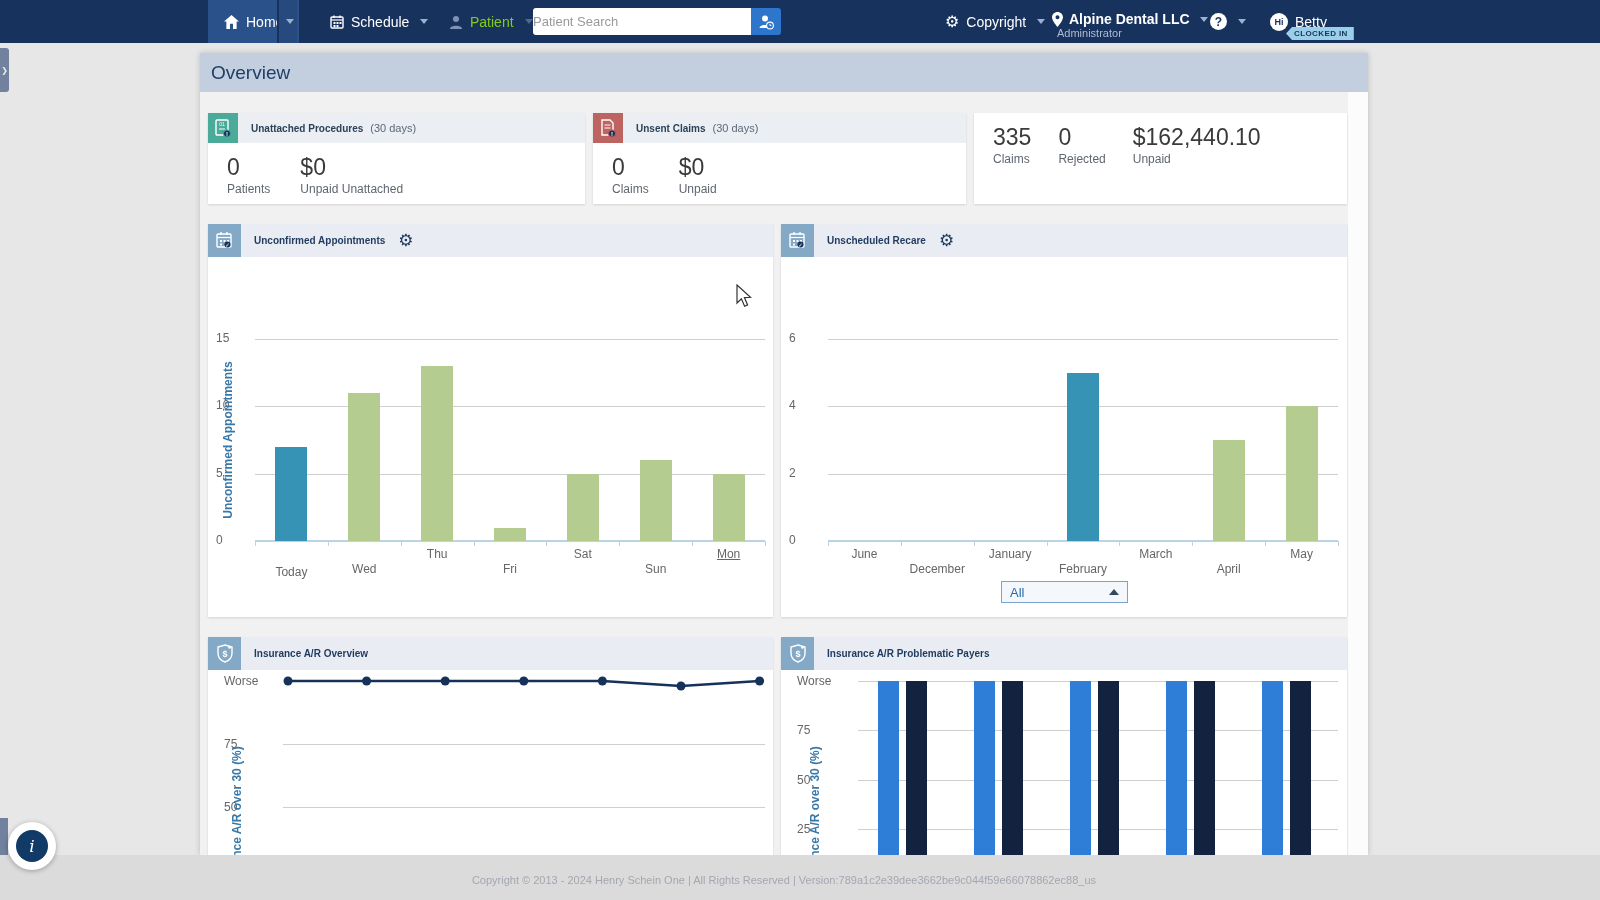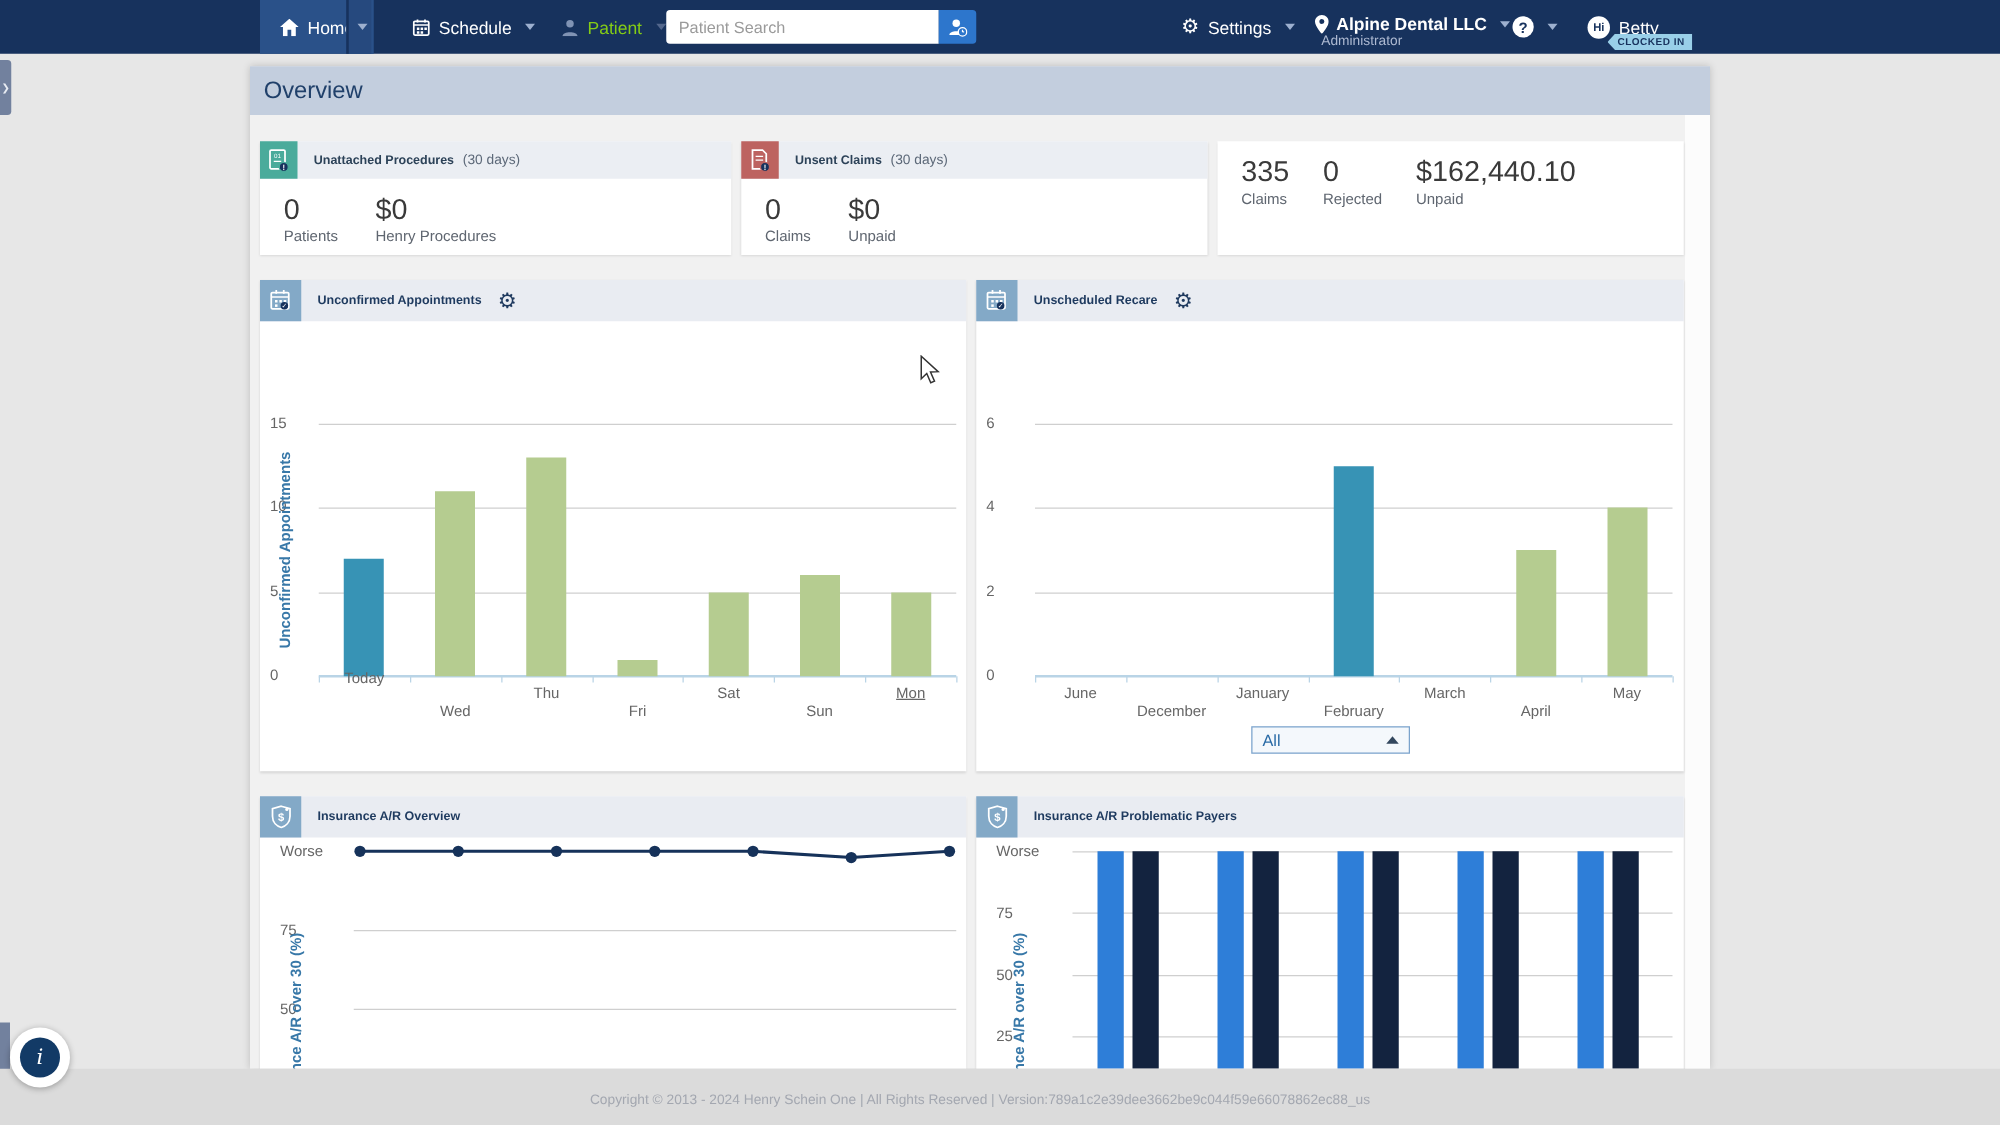--- a/index.html
+++ b/index.html
@@ -11,21 +11,21 @@
   .nav-item { position:absolute; top:0; height:43px; display:flex; align-items:center; gap:7px;
               color:#fff; font-size:14px; padding:0 12px; cursor:pointer; }
   .nav-item .caret { width:0; height:0; border-left:4px solid transparent; border-right:4px solid transparent;
                      border-top:5px solid #9db0cf; margin-left:4px; }
   .nav-home { left:208px; background:#2a5189; padding:0 16px; }
   .nav-home-caret { left:277px; width:20px; background:#26497e; justify-content:center; padding:0; border-left:2px solid #17325d; }
   .nav-schedule { left:318px; }
   .nav-patient { left:437px; color:#84cc16; }
   .nav-patient .caret { border-top-color:#53678c; }
   .search-wrap { position:absolute; left:533px; top:8px; height:27px; display:flex; }
-  .search-input { width:218px; height:27px; border:none; border-radius:3px 0 0 3px; padding:0 10px;
+  .search-input { width:218px; height:27px; border:none; border-radius:3px 0 0 3px; padding:0 0;
                   font-size:13px; font-family:"Liberation Sans",sans-serif; color:#444; outline:none; }
   .search-input::placeholder { color:#9a9a9a; }
   .search-btn { width:30px; height:27px; background:#2d76cc; border:none; border-radius:0 3px 3px 0;
                 color:#fff; cursor:pointer; display:flex; align-items:center; justify-content:center; }
   .nav-settings { left:933px; }
   .nav-location { left:1040px; top:0; height:43px; display:flex; align-items:flex-start; padding-top:11px; }
   .nav-location .loc-main { display:flex; align-items:center; gap:6px; color:#fff; font-size:14px; font-weight:700; }
   .loc-sub { position:absolute; left:1057px; top:27px; width:110px; text-align:left;
              font-size:11px; color:#aebad2; }
   .nav-help { left:1198px; }
@@ -148,21 +148,21 @@
             <circle cx="7" cy="4.5" r="3" fill="#fff"></circle>
             <path d="M1.5 14 C1.5 10 12.5 10 12.5 14 Z" fill="#fff"></path>
             <circle cx="12" cy="11.5" r="3.4" fill="#2d76cc" stroke="#fff" stroke-width="1.1"></circle>
             <line x1="12" y1="11.5" x2="12" y2="9.8" stroke="#fff" stroke-width="1"></line>
             <line x1="12" y1="11.5" x2="13.3" y2="11.5" stroke="#fff" stroke-width="1"></line>
           </svg>
       </button>
     </div>
     <div class="nav-item nav-settings">
       <span class="gear-glyph">⚙</span>
-      <span>Settings</span>
+      <span>Copyright</span>
       <span class="caret"></span>
     </div>
     <div class="nav-item nav-location">
       <span class="loc-main">
         <svg width="11" height="15" viewBox="0 0 11 15">
             <path d="M5.5 0 C2.4 0 0 2.4 0 5.3 C0 9 5.5 15 5.5 15 C5.5 15 11 9 11 5.3 C11 2.4 8.6 0 5.5 0 Z M5.5 7.2 A2 2 0 1 1 5.5 3.2 A2 2 0 0 1 5.5 7.2 Z" fill="#fff"></path>
           </svg>
         <span>Alpine Dental LLC</span>
         <span class="caret"></span>
       </span>
@@ -203,21 +203,21 @@
         <span class="hd-title">Unattached Procedures</span>
         <span class="hd-period">(30 days)</span>
       </div>
       <div class="sum-body">
         <div class="stat">
             <div class="v">0</div>
             <div class="l">Patients</div>
           </div>
         <div class="stat">
             <div class="v">$0</div>
-            <div class="l">Henry Procedures</div>
+            <div class="l">Unpaid Unattached</div>
           </div>
       </div>
     </div>
 
     <div class="sum-card" style="left:393px; width:373px;">
       <div class="hd">
         <span class="hd-icon" style="background:#bd6360;">
           <svg width="18" height="19" viewBox="0 0 18 19">
               <path d="M3 1 L11 1 L14 4 L14 16 L3 16 Z" fill="none" stroke="#fff" stroke-width="1.4"></path>
               <line x1="5.5" y1="6" x2="11.5" y2="6" stroke="#fff" stroke-width="1"></line>
@@ -288,21 +288,21 @@
           <div class="baseline" style="left: 47px; top: 283px; width: 510px;"></div>
           <div class="slot-tick" style="left: 47px; top: 284px;"></div>
           <div class="slot-tick" style="left: 119.857px; top: 284px;"></div>
           <div class="slot-tick" style="left: 192.714px; top: 284px;"></div>
           <div class="slot-tick" style="left: 265.571px; top: 284px;"></div>
           <div class="slot-tick" style="left: 338.429px; top: 284px;"></div>
           <div class="slot-tick" style="left: 411.286px; top: 284px;"></div>
           <div class="slot-tick" style="left: 484.143px; top: 284px;"></div>
           <div class="slot-tick" style="left: 557px; top: 284px;"></div>
           <div class="vbar" style="left: 67.4286px; top: 189.733px; width: 32px; height: 94.2667px; background: rgb(55, 147, 181);"></div>
-          <div class="cat-label" style="left: 43.4286px; top: 278px; width: 80px;">Today</div>
+          <div class="cat-label" style="left: 43.4286px; top: 308px; width: 80px;">Today</div>
           <div class="vbar" style="left: 140.286px; top: 135.867px; width: 32px; height: 148.133px; background: rgb(181, 204, 144);"></div>
           <div class="cat-label" style="left: 116.286px; top: 305px; width: 80px;">Wed</div>
           <div class="vbar" style="left: 213.143px; top: 108.933px; width: 32px; height: 175.067px; background: rgb(181, 204, 144);"></div>
           <div class="cat-label" style="left: 189.143px; top: 290px; width: 80px;">Thu</div>
           <div class="vbar" style="left: 286px; top: 270.533px; width: 32px; height: 13.4667px; background: rgb(181, 204, 144);"></div>
           <div class="cat-label" style="left: 262px; top: 305px; width: 80px;">Fri</div>
           <div class="vbar" style="left: 358.857px; top: 216.667px; width: 32px; height: 67.3333px; background: rgb(181, 204, 144);"></div>
           <div class="cat-label" style="left: 334.857px; top: 290px; width: 80px;">Sat</div>
           <div class="vbar" style="left: 431.714px; top: 203.2px; width: 32px; height: 80.8px; background: rgb(181, 204, 144);"></div>
           <div class="cat-label" style="left: 407.714px; top: 305px; width: 80px;">Sun</div>

